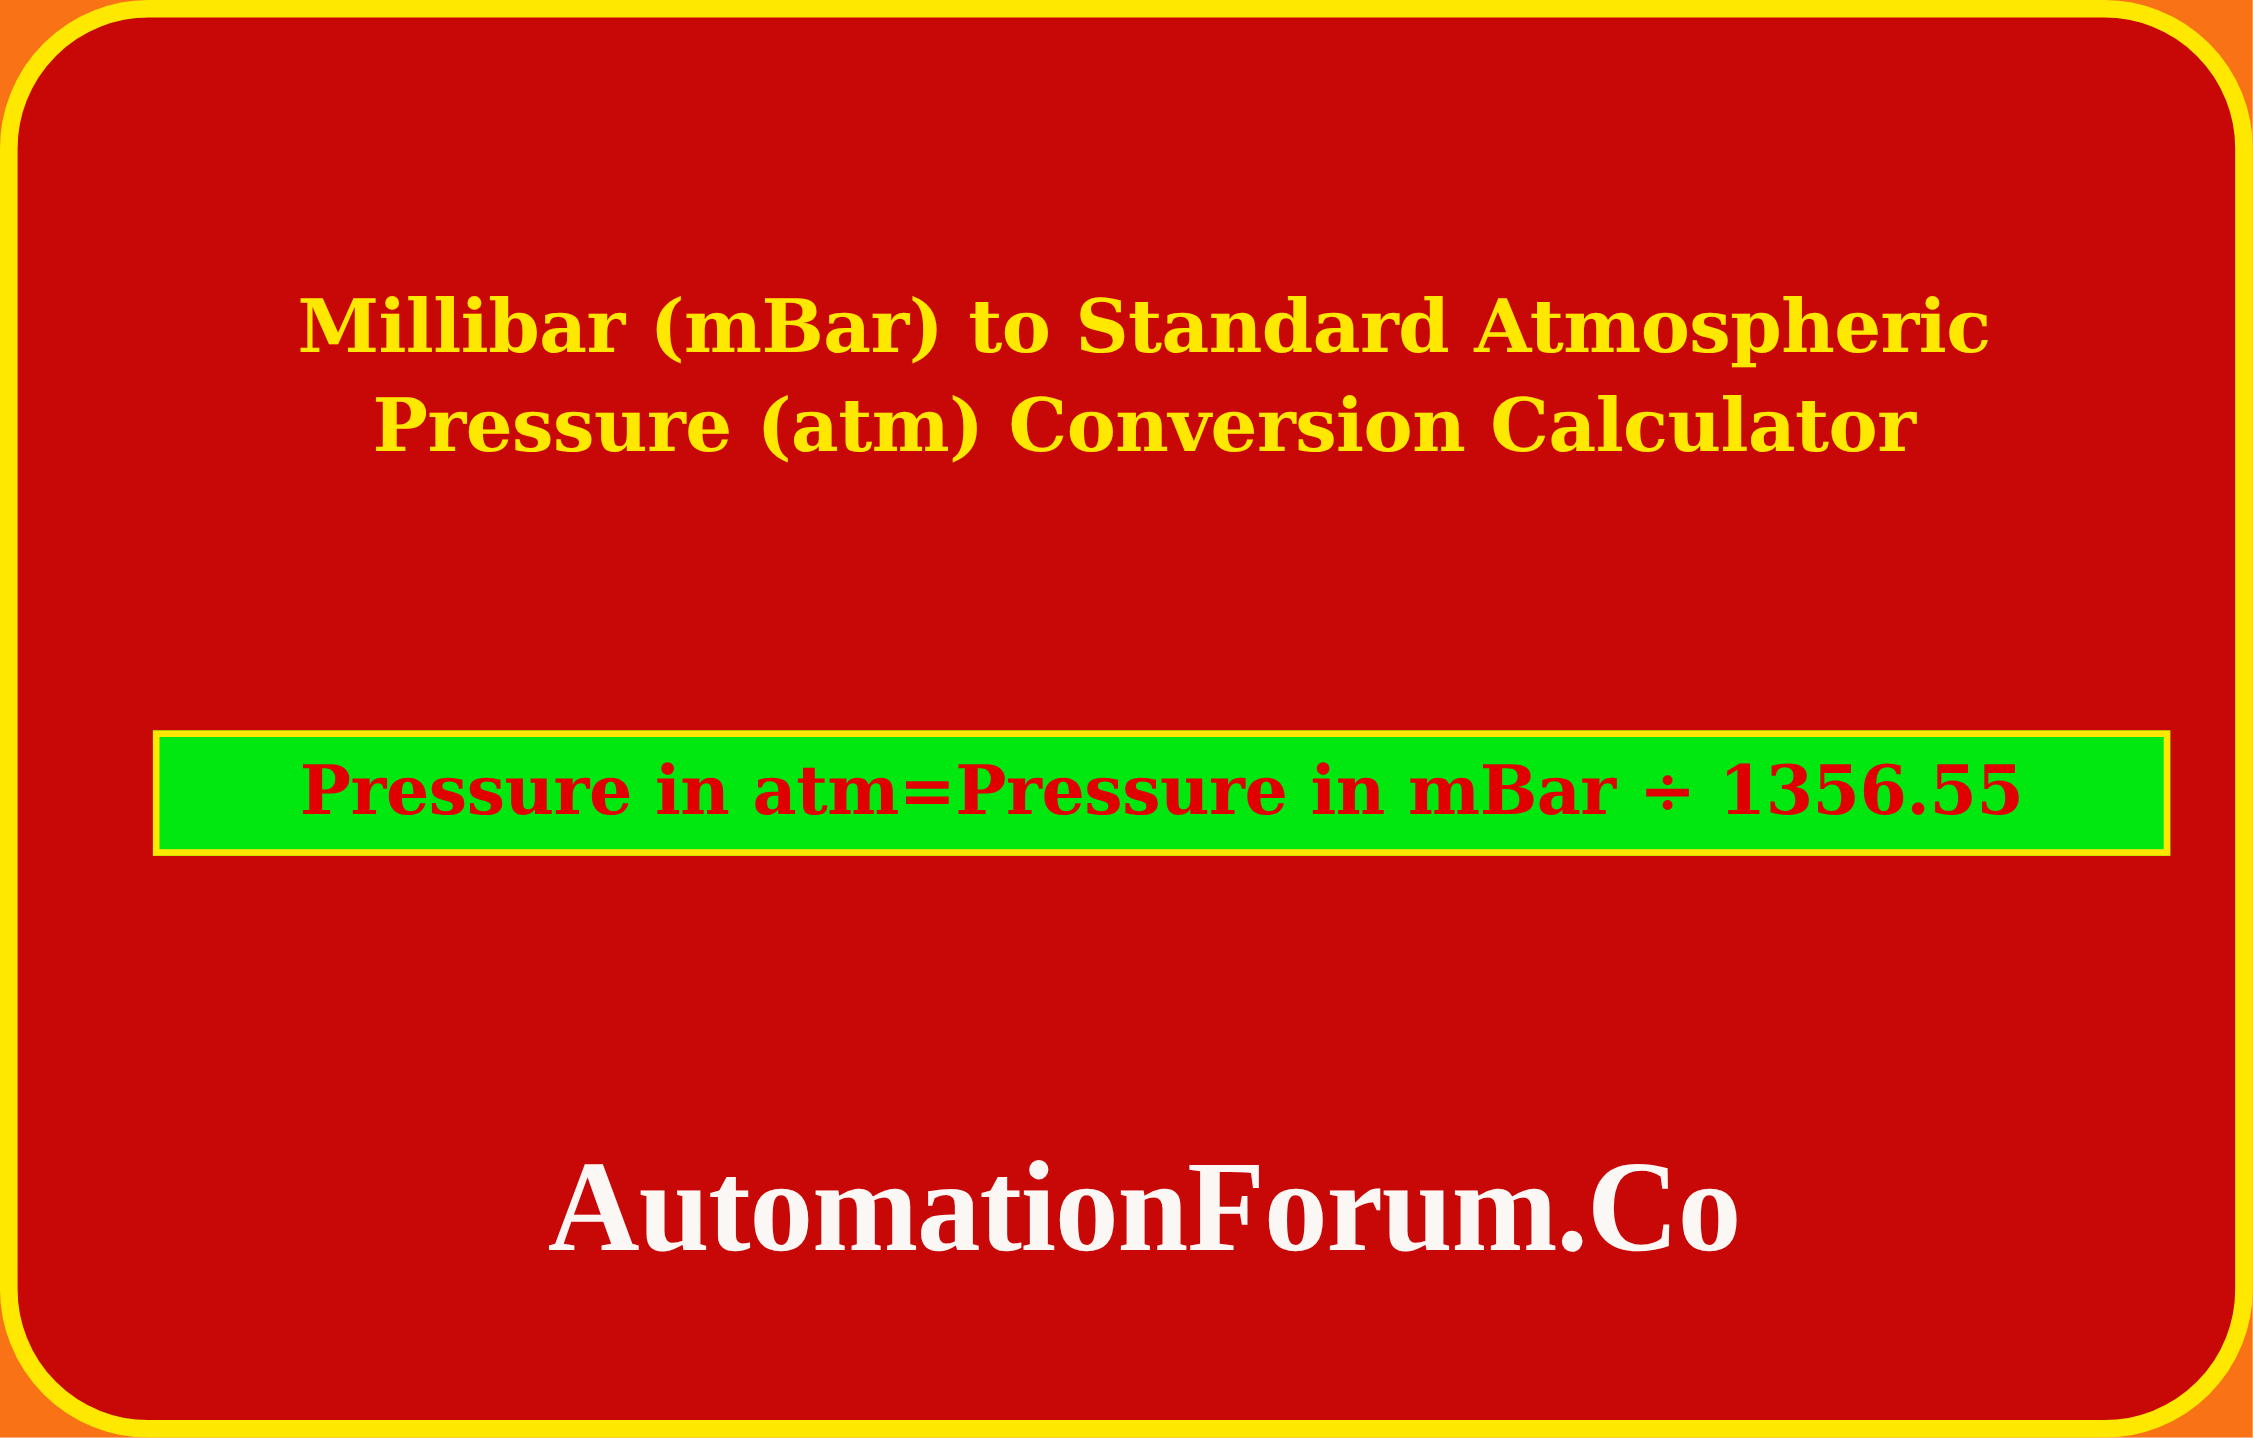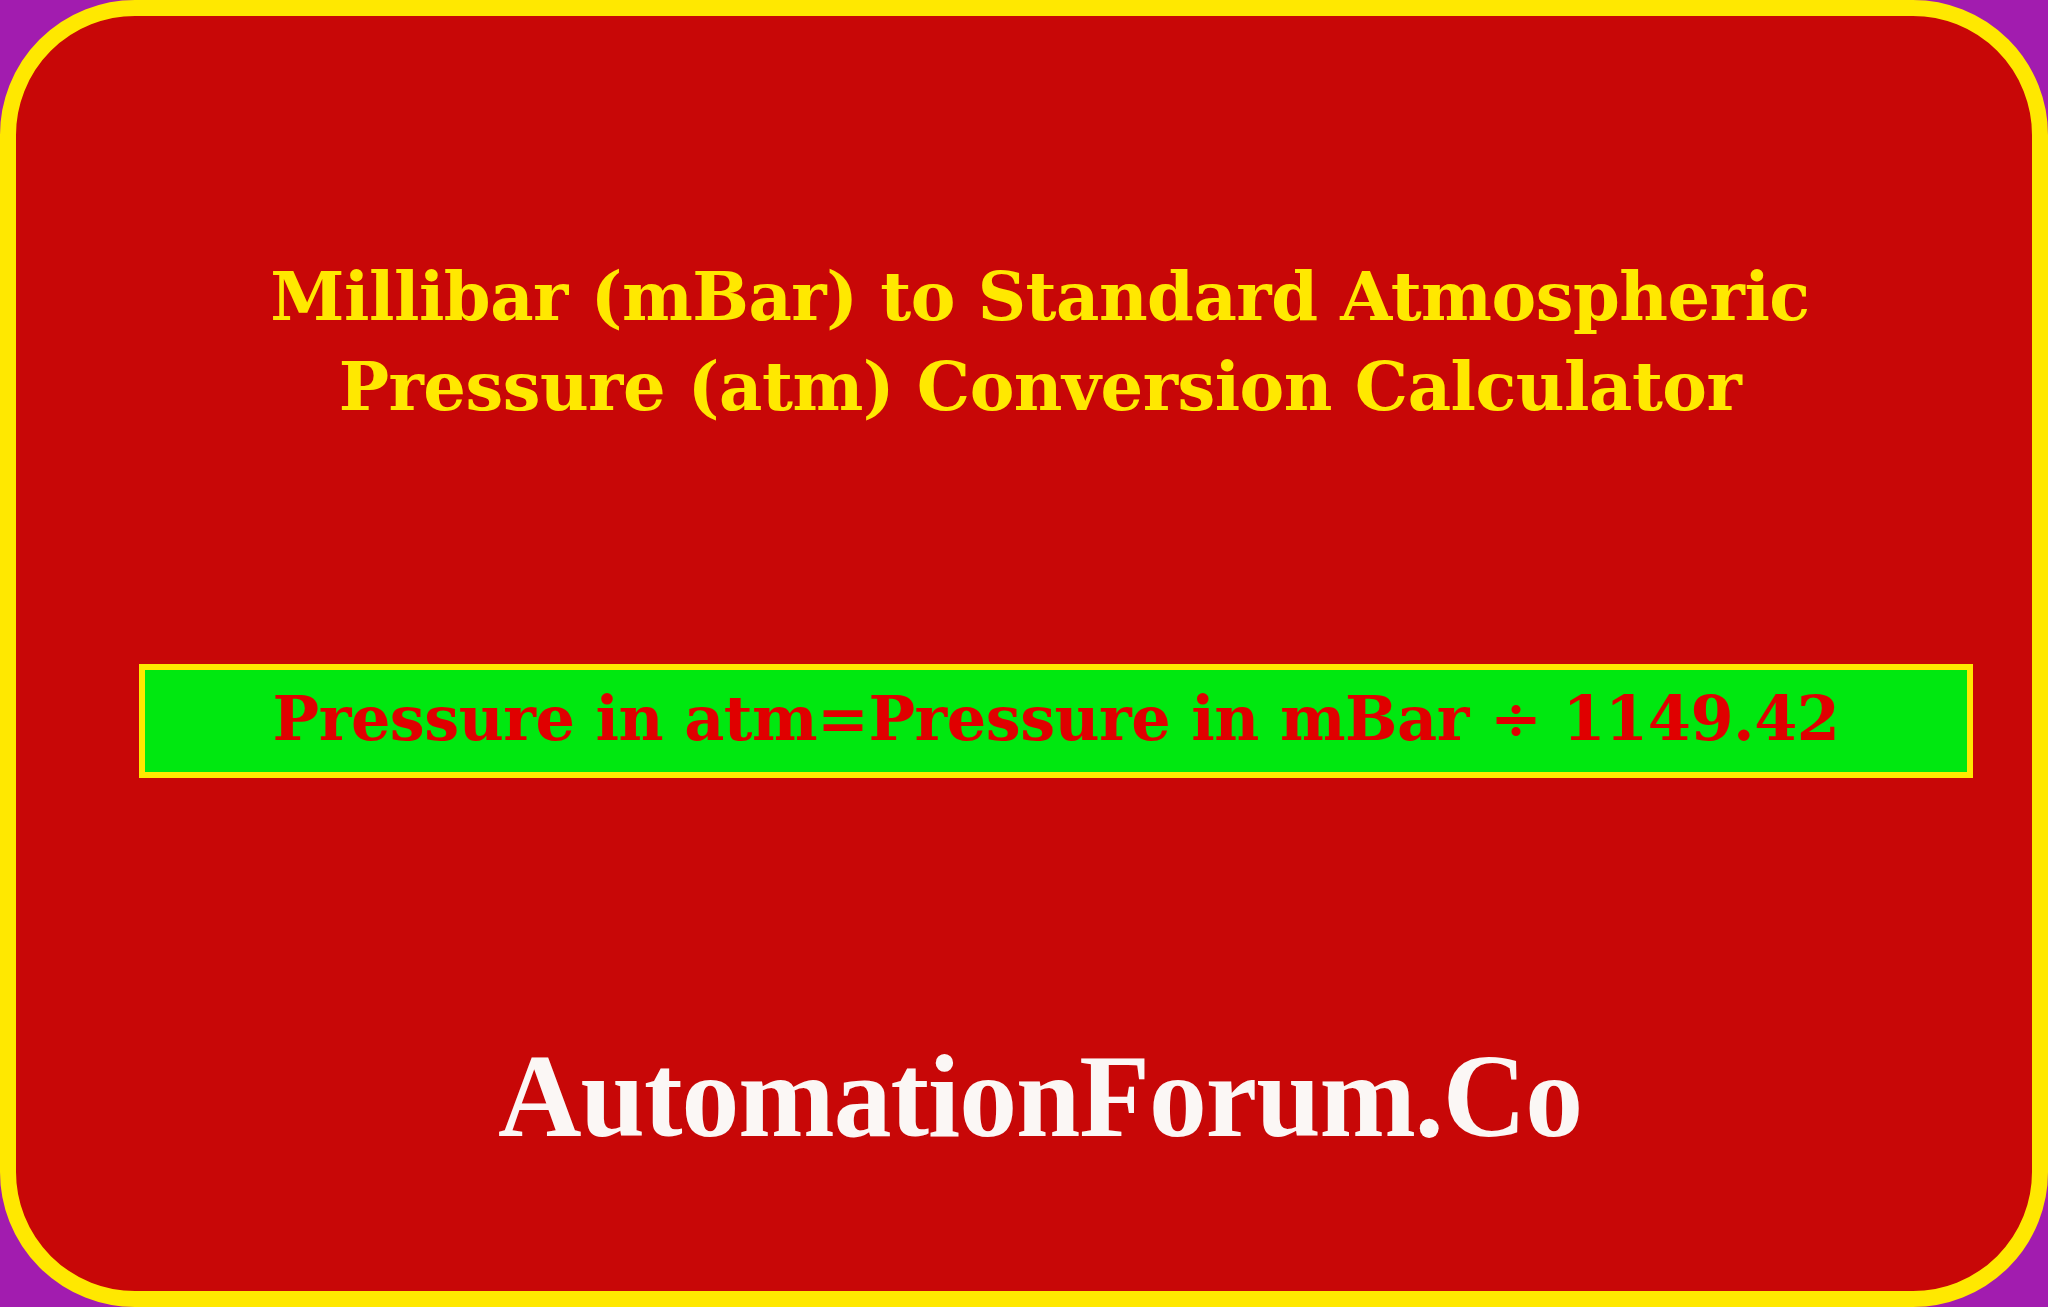--- a/index.html
+++ b/index.html
@@ -12,21 +12,21 @@
     width: 2048px;
     height: 1307px;
     font-family: "Liberation Serif", "DejaVu Serif", serif;
     overflow: hidden;
   }
 
   .canvas {
     position: relative;
     width: 2048px;
     height: 1307px;
-    background: #a21caf;
+    background: #f97316;
   }
 
   
   .card {
     position: absolute;
     left: 0px;
     top: 0px;
     width: 2048px;
     height: 1307px;
     box-sizing: border-box;
@@ -106,21 +106,21 @@
 <div class="canvas">
 
   <div class="card">
 
     <div class="title-block">
       <span class="title-line">Millibar (mBar) to Standard Atmospheric</span>
       <span class="title-line">Pressure (atm) Conversion Calculator</span>
     </div>
 
     <div class="formula-box">
-      <span class="formula-text">Pressure in atm=Pressure in mBar ÷ 1149.42</span>
+      <span class="formula-text">Pressure in atm=Pressure in mBar ÷ 1356.55</span>
     </div>
 
     <div class="watermark">
       <span class="watermark-text">AutomationForum.Co</span>
     </div>
 
   </div>
 </div>
 
 </body></html>

